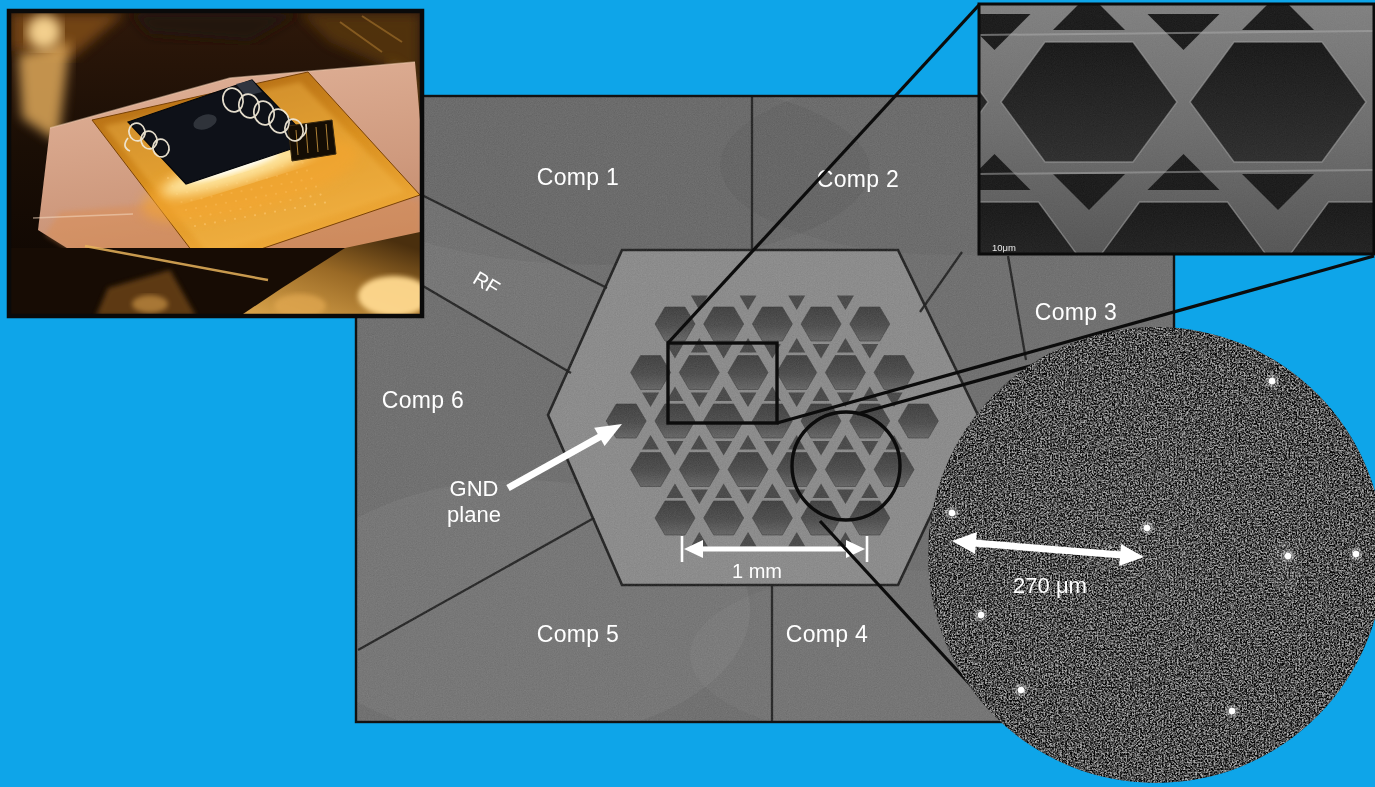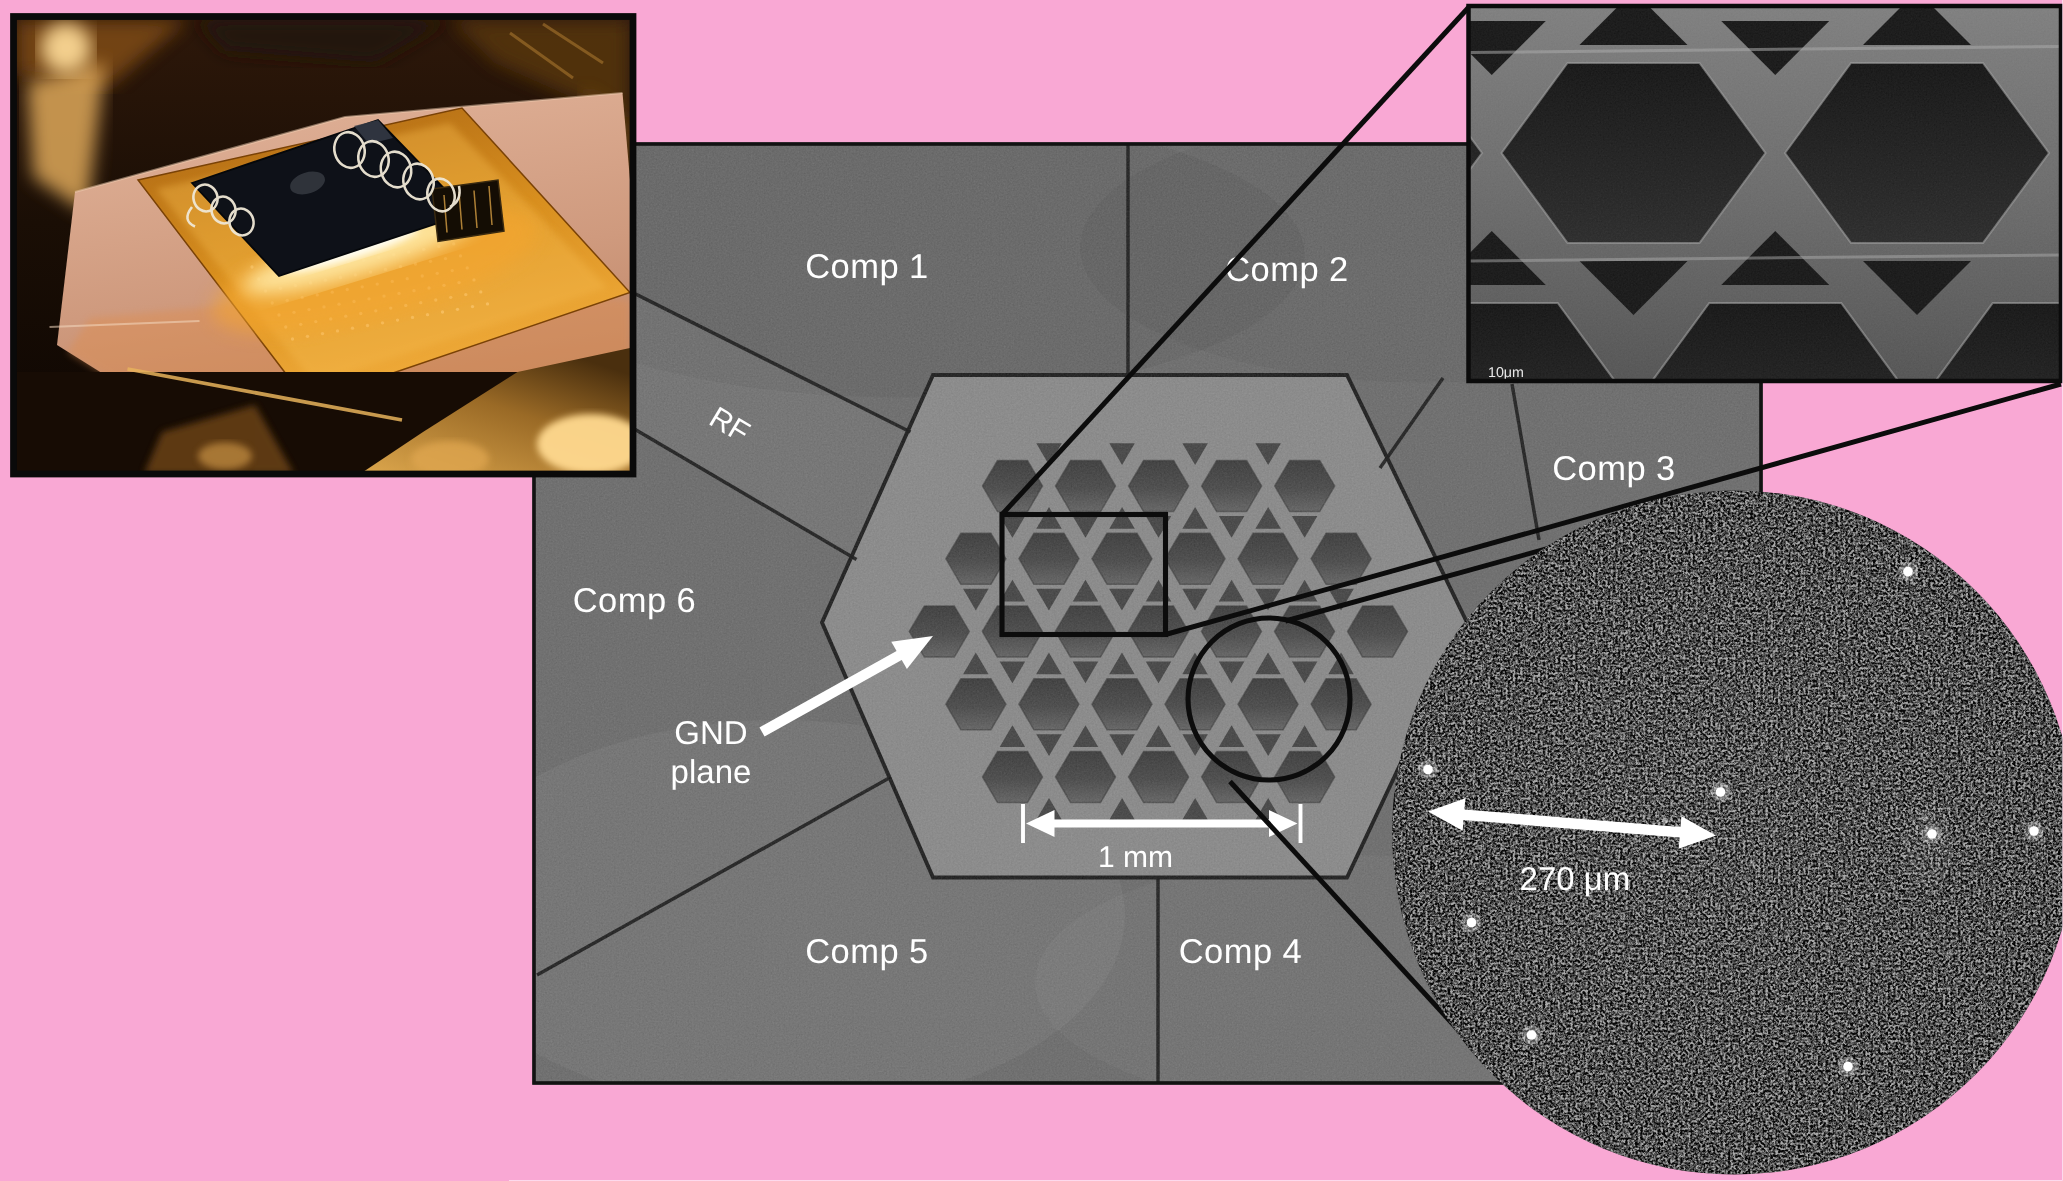--- a/index.html
+++ b/index.html
@@ -1,16 +1,16 @@
 <!DOCTYPE html>
 <html><head>
 <meta charset="utf-8">
 <style>
   html,body{margin:0;padding:0;background:#ffffff;}
-  .fig-canvas{position:relative;width:1375px;height:787px;background:#f9a8d4;overflow:hidden;}
+  .fig-canvas{position:relative;width:1375px;height:787px;background:#0ea5e9;overflow:hidden;}
   svg{display:block;}
   text{font-family:"Liberation Sans", sans-serif;}
   .sem-label{fill:#ffffff;font-size:23px;font-weight:500;letter-spacing:.3px;}
   .small-label{fill:#ffffff;font-weight:500;}
 </style>
 </head>
 <body>
 
 <div class="fig-canvas">
 <svg width="1375" height="787" viewBox="0 0 1375 787" xmlns="http://www.w3.org/2000/svg">

